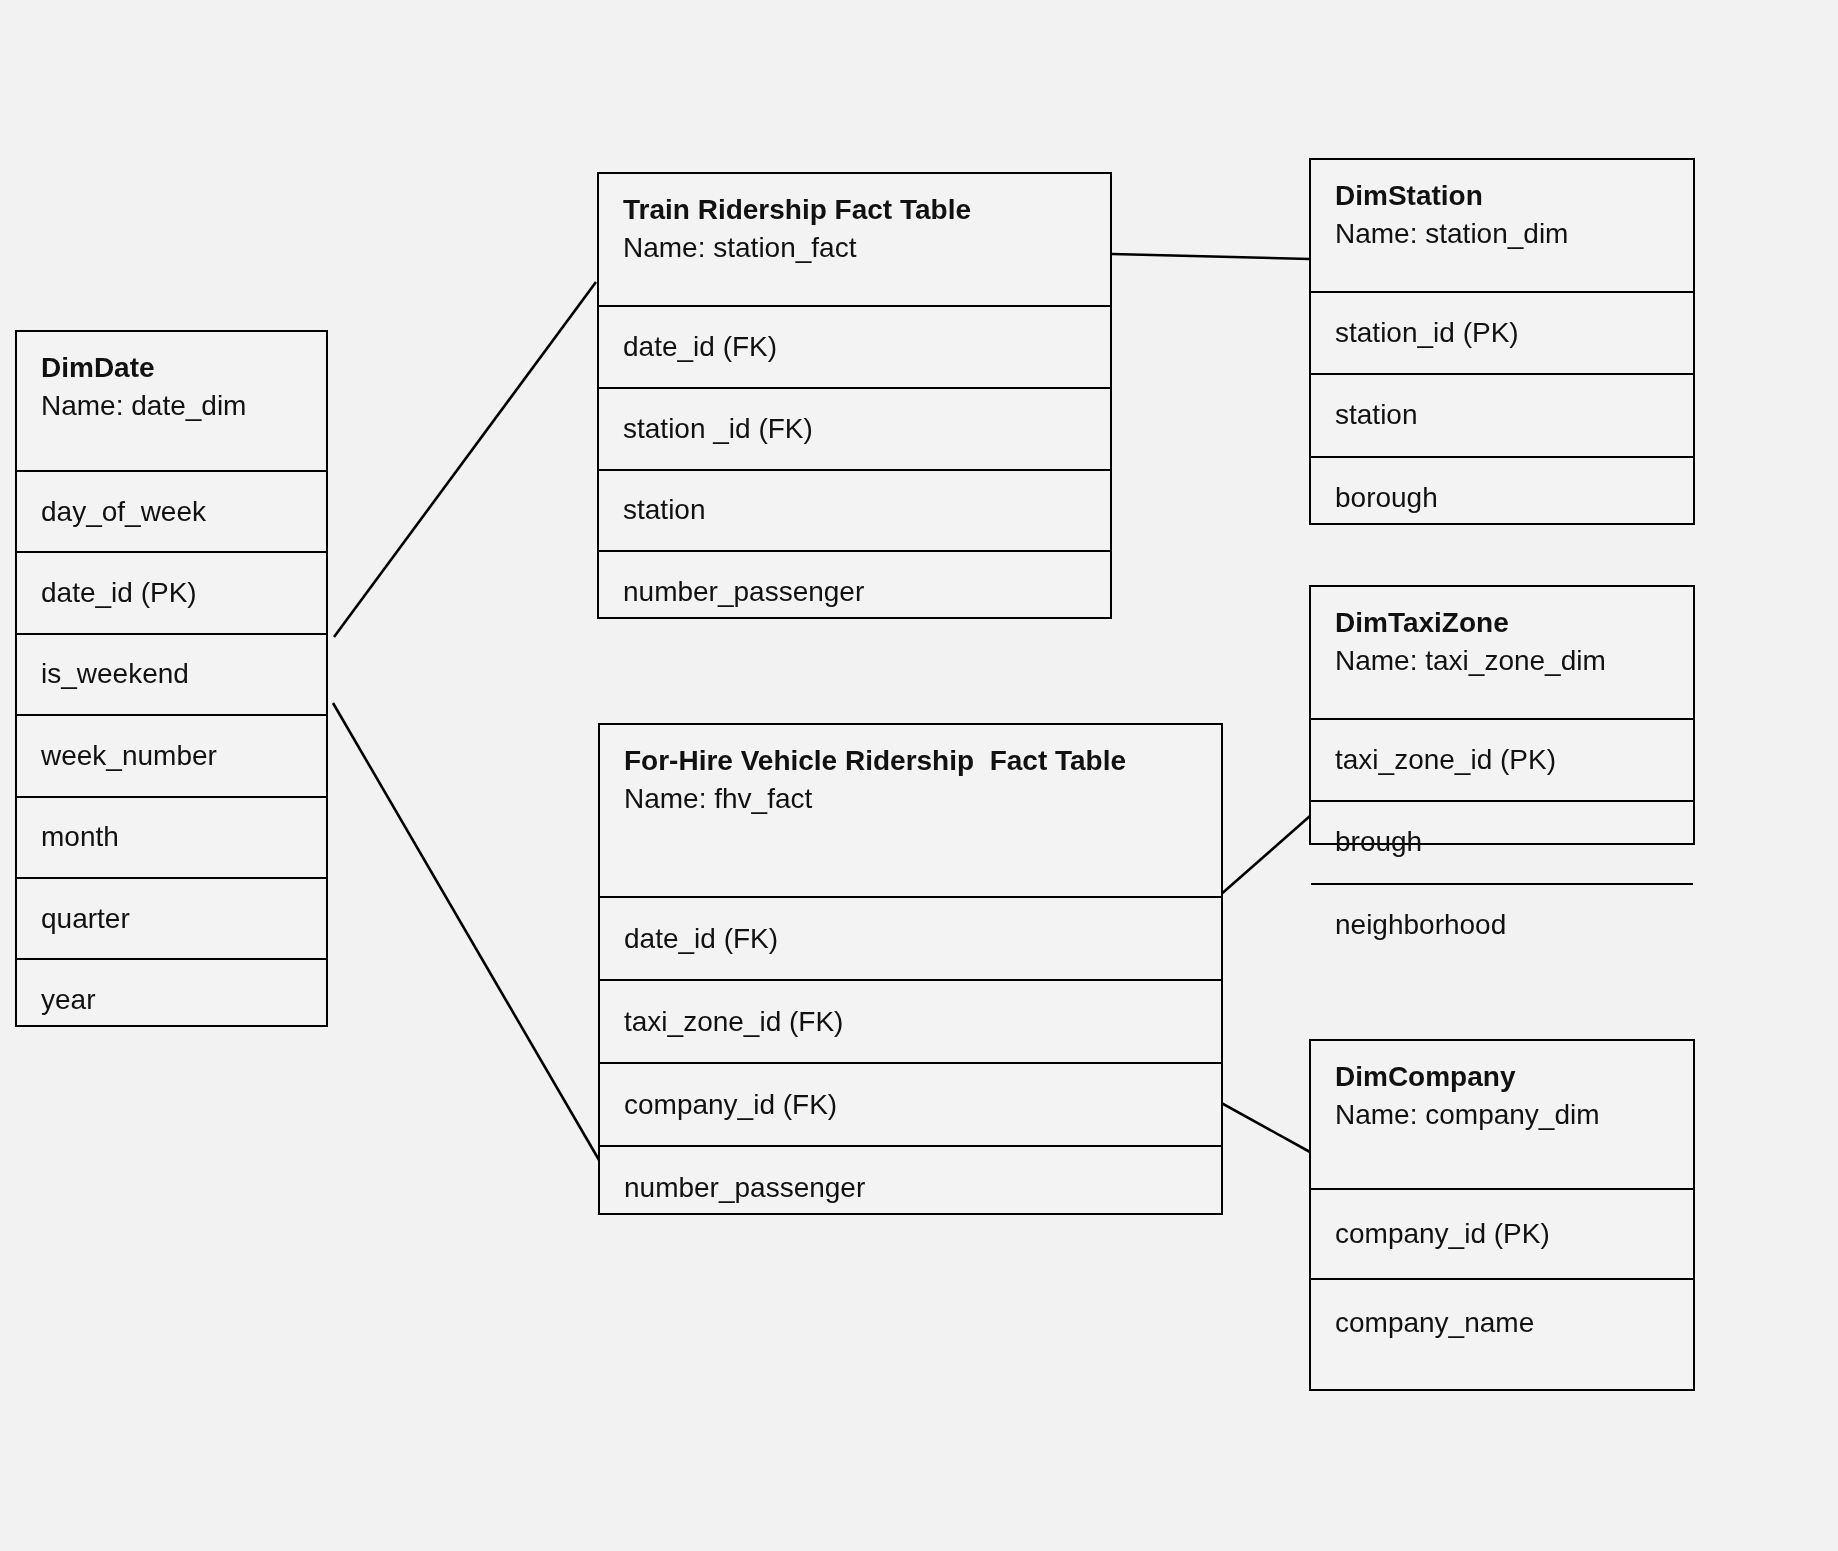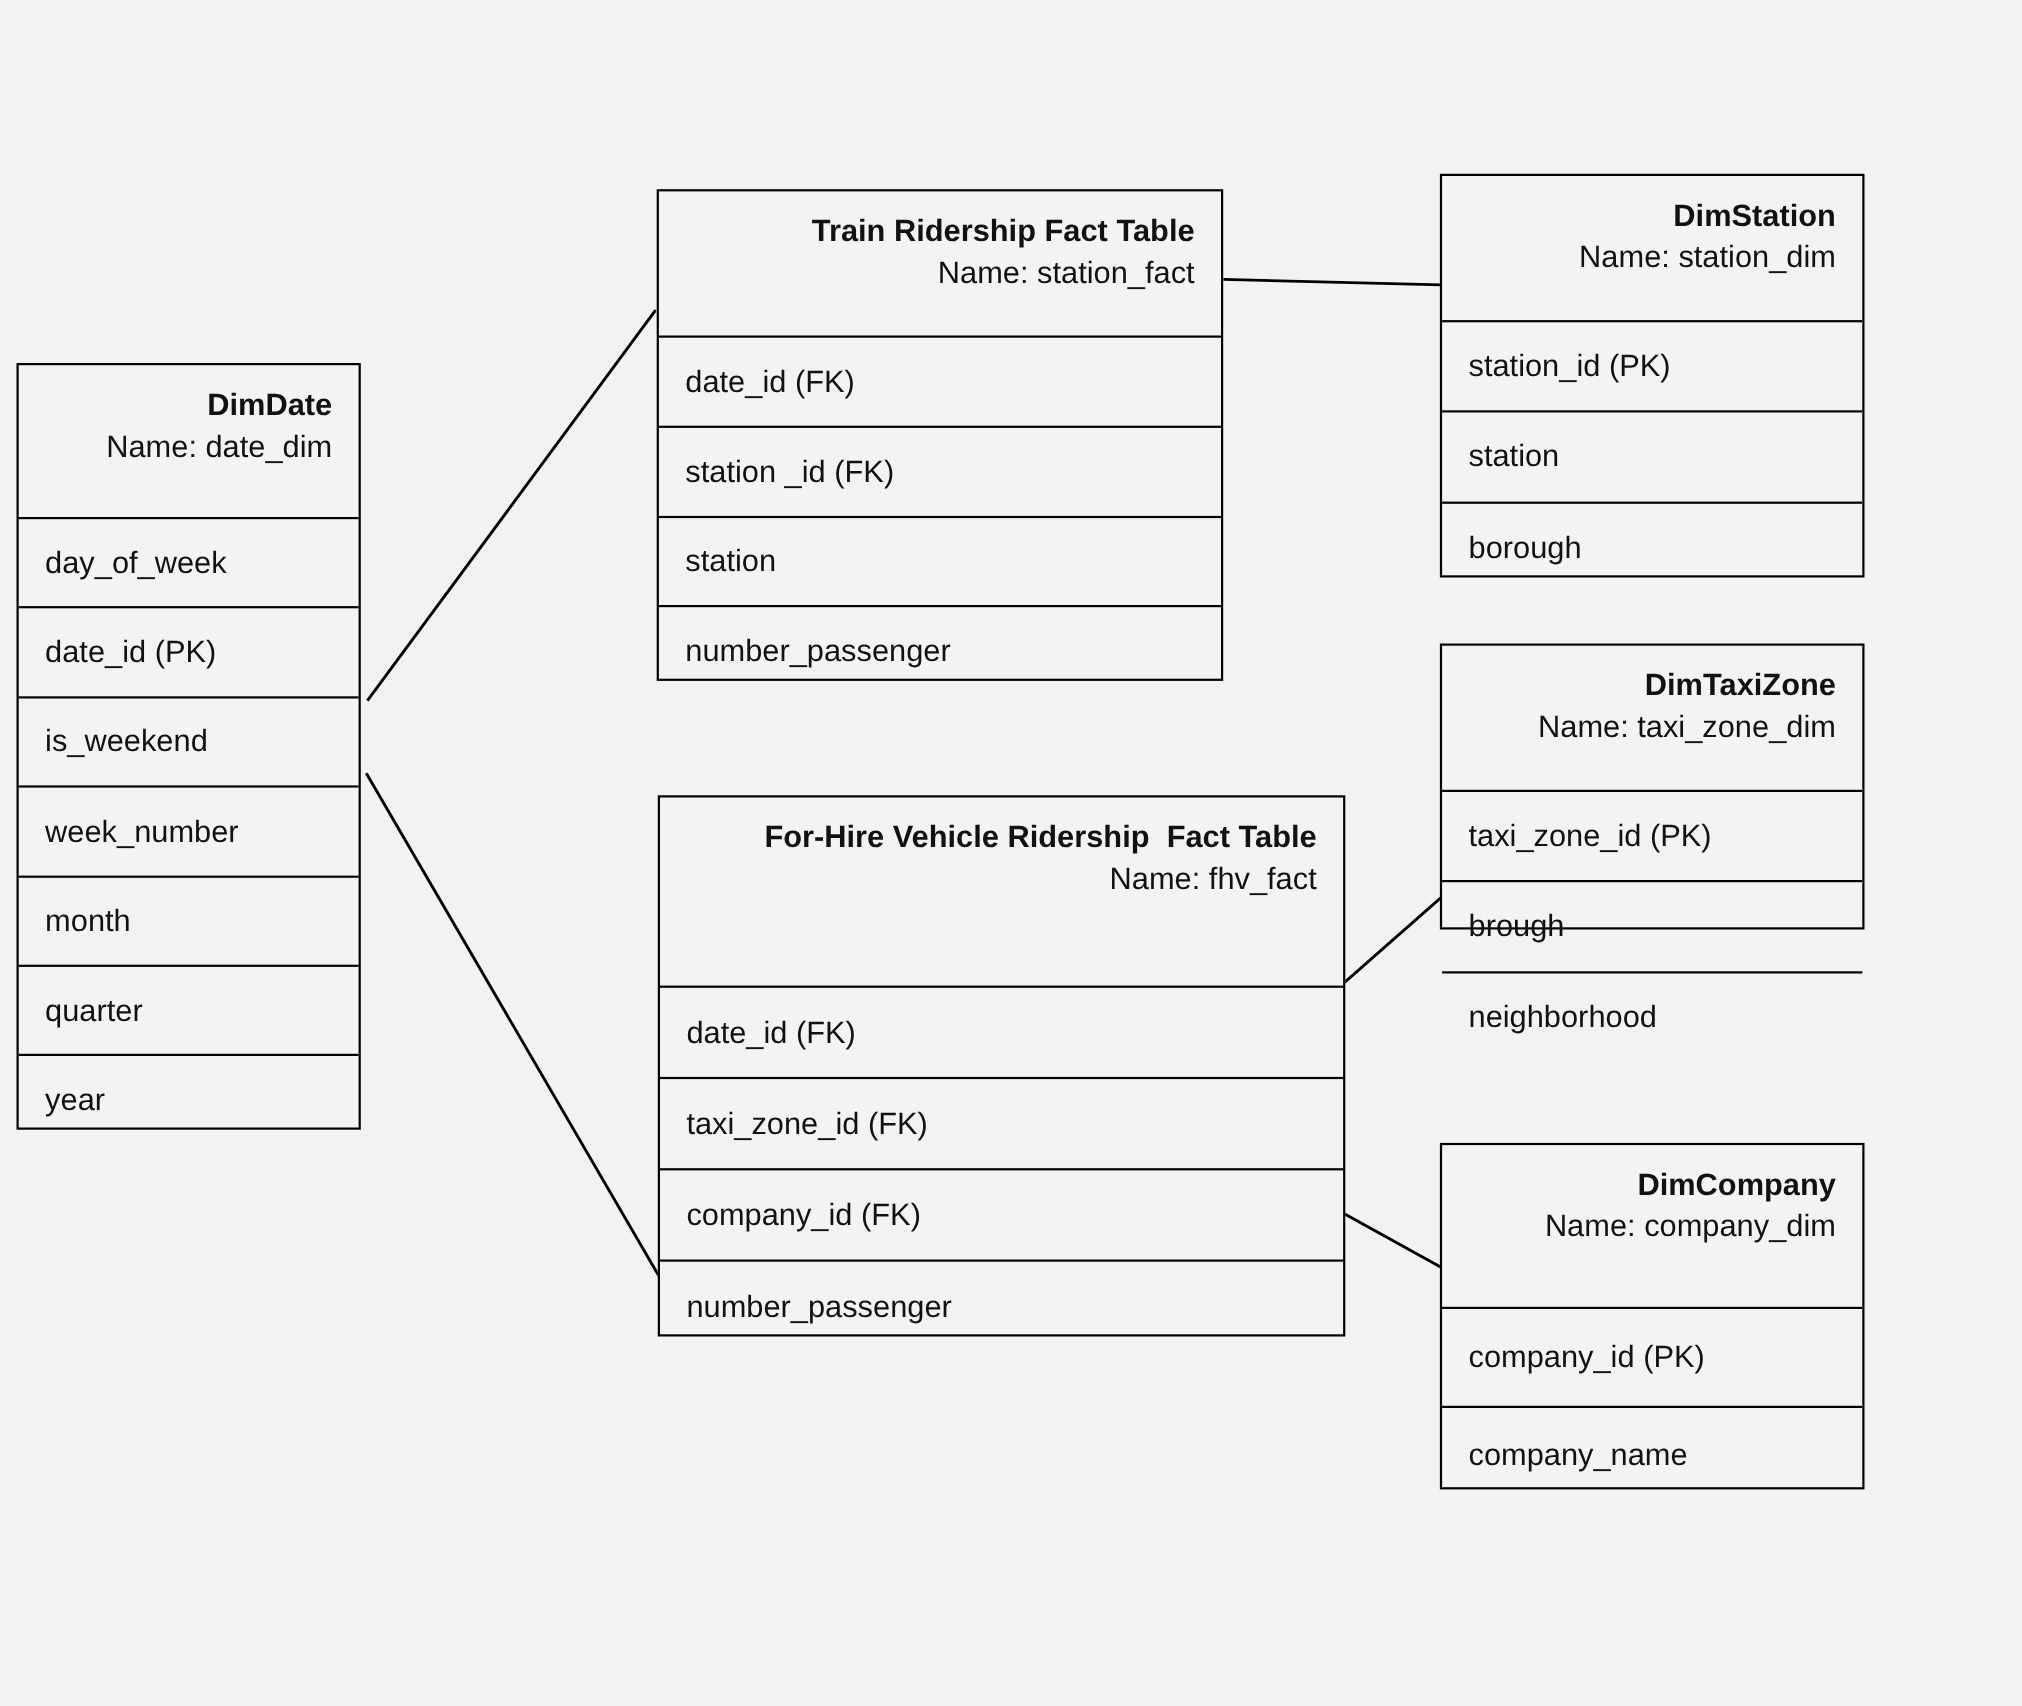--- a/index.html
+++ b/index.html
@@ -30,21 +30,20 @@
     color: #111;
     display: flex;
     flex-direction: column;
   }
   .tbl-header {
     box-sizing: border-box;
     padding: 17px 24px 3px 24px;
     height: var(--hh);
     flex: 0 0 auto;
     overflow: hidden;
-    text-align: right;
   }
   .tbl-title {
     font-weight: bold;
     font-size: 28px;
     line-height: 38px;
     white-space: pre-wrap;
   }
   .tbl-sub {
     font-size: 28px;
     line-height: 37px;
@@ -63,21 +62,21 @@
     padding-left: 24px;
     font-size: 28px;
     white-space: pre-wrap;
   }
   
   #tbl-date_dim      { left: 15px;   top: 330px;  width: 313px; height: 697px; --hh:123px; --rh:81.4px; }
   #tbl-station_fact  { left: 597px;  top: 172px;  width: 515px; height: 447px; --hh:116px; --rh:81.8px; }
   #tbl-station_dim   { left: 1309px; top: 158px;  width: 386px; height: 367px; --hh:116px; --rh:82.3px; }
   #tbl-fhv_fact      { left: 598px;  top: 723px;  width: 625px; height: 492px; --hh:156px; --rh:83px;   }
   #tbl-taxi_zone_dim { left: 1309px; top: 585px;  width: 386px; height: 260px; --hh:116px; --rh:82.3px; }
-  #tbl-company_dim   { left: 1309px; top: 1039px; width: 386px; height: 315px; --hh:132px; --rh:89.5px; }
+  #tbl-company_dim   { left: 1309px; top: 1039px; width: 386px; height: 352px; --hh:132px; --rh:89.5px; }
 </style>
 </head>
 <body>
 
 <div id="canvas">
 
   <svg id="connector-layer" viewBox="0 0 1838 1551" xmlns="http://www.w3.org/2000/svg">
     <line x1="334" y1="637" x2="596" y2="282" stroke="#000" stroke-width="2.6"></line>
     <line x1="333" y1="703" x2="599" y2="1160" stroke="#000" stroke-width="2.6"></line>
     <line x1="1112" y1="254" x2="1310" y2="259" stroke="#000" stroke-width="2.6"></line>

